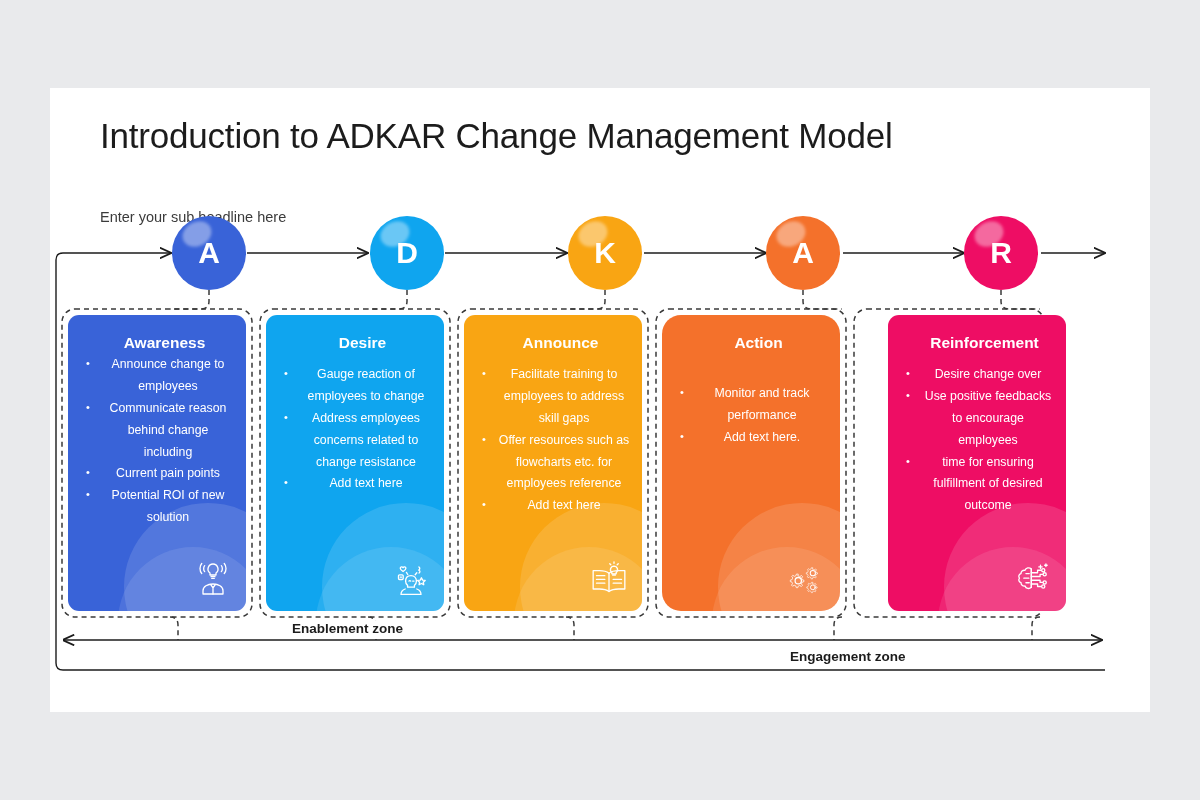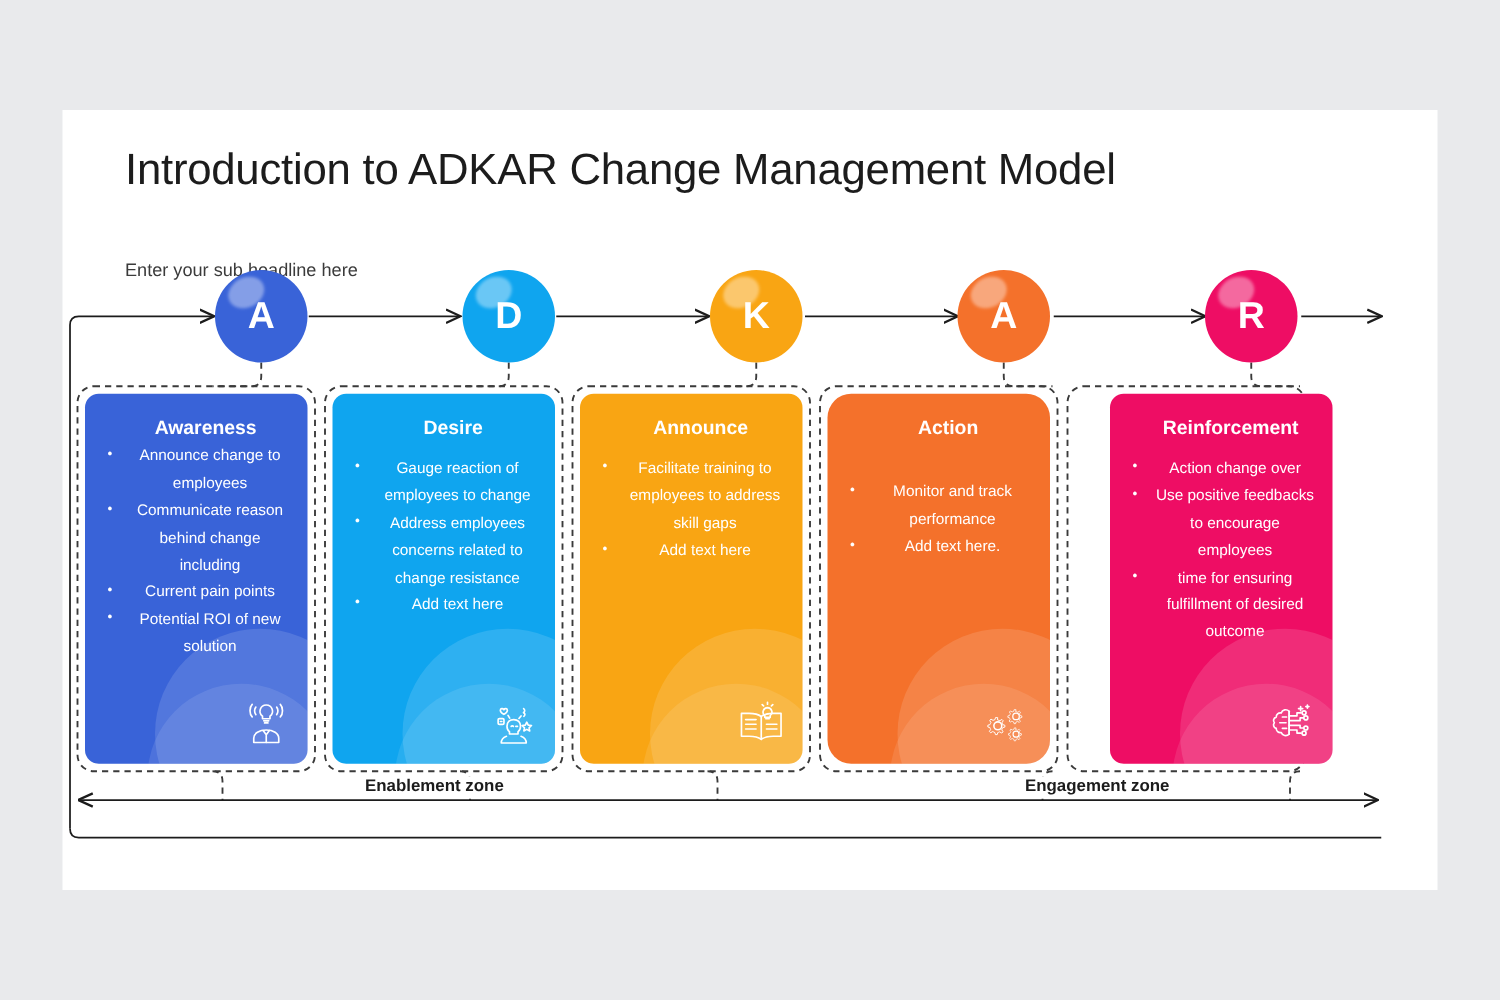--- a/index.html
+++ b/index.html
@@ -225,20 +225,21 @@
     </div>
   </div>
 
   <div class="card" style="left:414px;background:#f9a513;">
     <span class="swoosh"></span>
     <span class="swoosh2"></span>
     <div class="card-head">Announce</div>
     <div class="card-body" style="padding-top:12px;">
       <ul>
         <li>Facilitate training to employees to address skill gaps</li>
+        <li>Offer resources such as flowcharts etc. for employees reference</li>
         <li>Add text here</li>
       </ul>
     </div>
     <div class="card-icon">
       <svg viewBox="0 0 48 48" fill="none" stroke="#ffffff" stroke-width="1.6" stroke-linecap="round" stroke-linejoin="round">
         <path d="M24 17c-3-2.2-7-3-11.5-3H5v22h7.5c4.5 0 8.5.8 11.5 3 3-2.2 7-3 11.5-3H43V14h-7.5c-4.5 0-8.5.8-11.5 3z"></path>
         <line x1="24" y1="17" x2="24" y2="39"></line>
         <line x1="9" y1="20" x2="19" y2="20"></line>
         <line x1="9" y1="24.5" x2="19" y2="24.5"></line>
         <line x1="9" y1="29" x2="19" y2="29"></line>
@@ -278,21 +279,21 @@
       </svg>
     </div>
   </div>
 
   <div class="card" style="left:810px;background:#ee0d64;margin-left:28px;">
     <span class="swoosh"></span>
     <span class="swoosh2"></span>
     <div class="card-head">Reinforcement</div>
     <div class="card-body" style="padding-top:12px;">
       <ul>
-        <li>Action change over</li>
+        <li>Desire change over</li>
         <li>Use positive feedbacks to encourage employees</li>
         <li>time for ensuring fulfillment of desired outcome</li>
       </ul>
     </div>
     <div class="card-icon">
       <svg viewBox="0 0 48 48" fill="none" stroke="#ffffff" stroke-width="1.6" stroke-linecap="round" stroke-linejoin="round">
         <path d="M22 12c-2.5-2.4-6.6-1.6-7.6 1.6-2.8-.5-5 1.6-4.8 4-2.6.7-3.4 3.6-1.8 5.4-1.6 1.8-.8 4.7 1.8 5.4-.2 2.4 2 4.5 4.8 4 1 3.2 5.1 4 7.6 1.6z"></path>
         <line x1="22" y1="12" x2="22" y2="34"></line>
         <path d="M15.5 17.5h4M13 23h6M15.5 28.5h4"></path>
         <path d="M22 16.5h7.5v-3h4"></path>
@@ -303,15 +304,15 @@
         <circle cx="38" cy="18.4" r="1.9"></circle>
         <circle cx="38" cy="28.1" r="1.9"></circle>
         <circle cx="36.3" cy="33" r="1.9"></circle>
         <path d="M33 7.5v4M31 9.5h4"></path>
         <path d="M39.5 6v3M38 7.5h3"></path>
       </svg>
     </div>
   </div>
 
   <div class="zone-label" style="left:233px;">Enablement zone</div>
-  <div class="zone-label" style="left:761px;">Engagement zone</div>
+  <div class="zone-label" style="left:731px;margin-top:28px;">Engagement zone</div>
 
 </div>
 
 </body></html>

